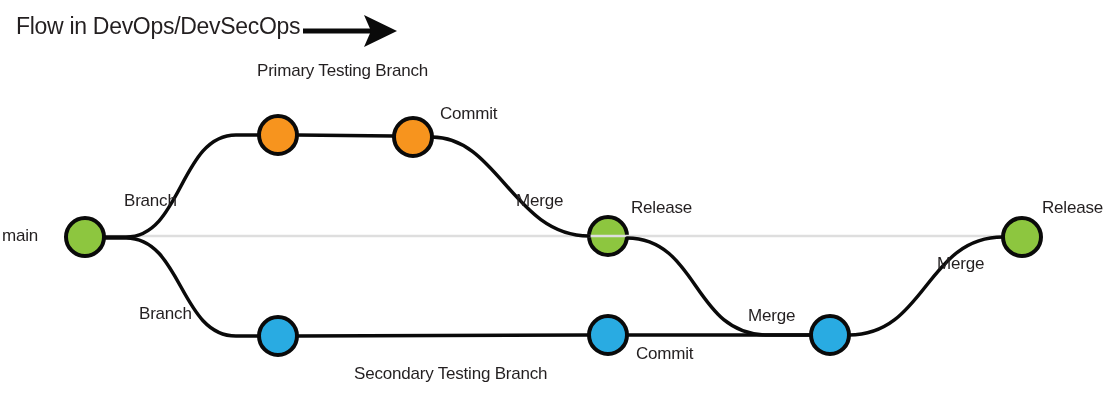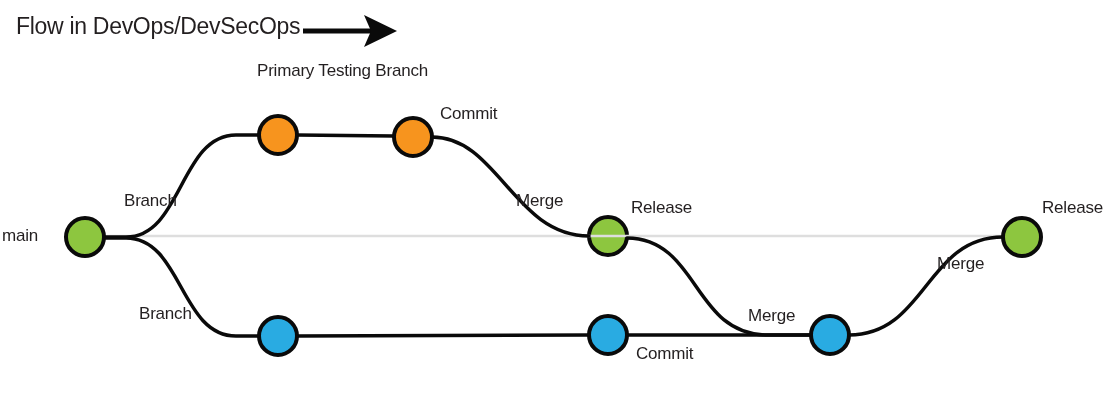--- a/index.html
+++ b/index.html
@@ -71,20 +71,21 @@
       <circle cx="1022" cy="237" r="19" fill="#8DC63F"></circle>
     </g>
   </svg>
 
   <div class="title">Flow in DevOps/DevSecOps</div>
 
   <span class="lbl lbl-main">main</span>
 
   <span class="lbl lbl-primary">Primary Testing Branch</span>
 
+  <span class="lbl lbl-secondary">Secondary Testing Branch</span>
 
   <span class="lbl lbl-branch-top">Branch</span>
 
   <span class="lbl lbl-branch-bot">Branch</span>
 
   <span class="lbl lbl-commit-top">Commit</span>
 
   <span class="lbl lbl-commit-bot">Commit</span>
 
   <span class="lbl lbl-merge-top">Merge</span>

